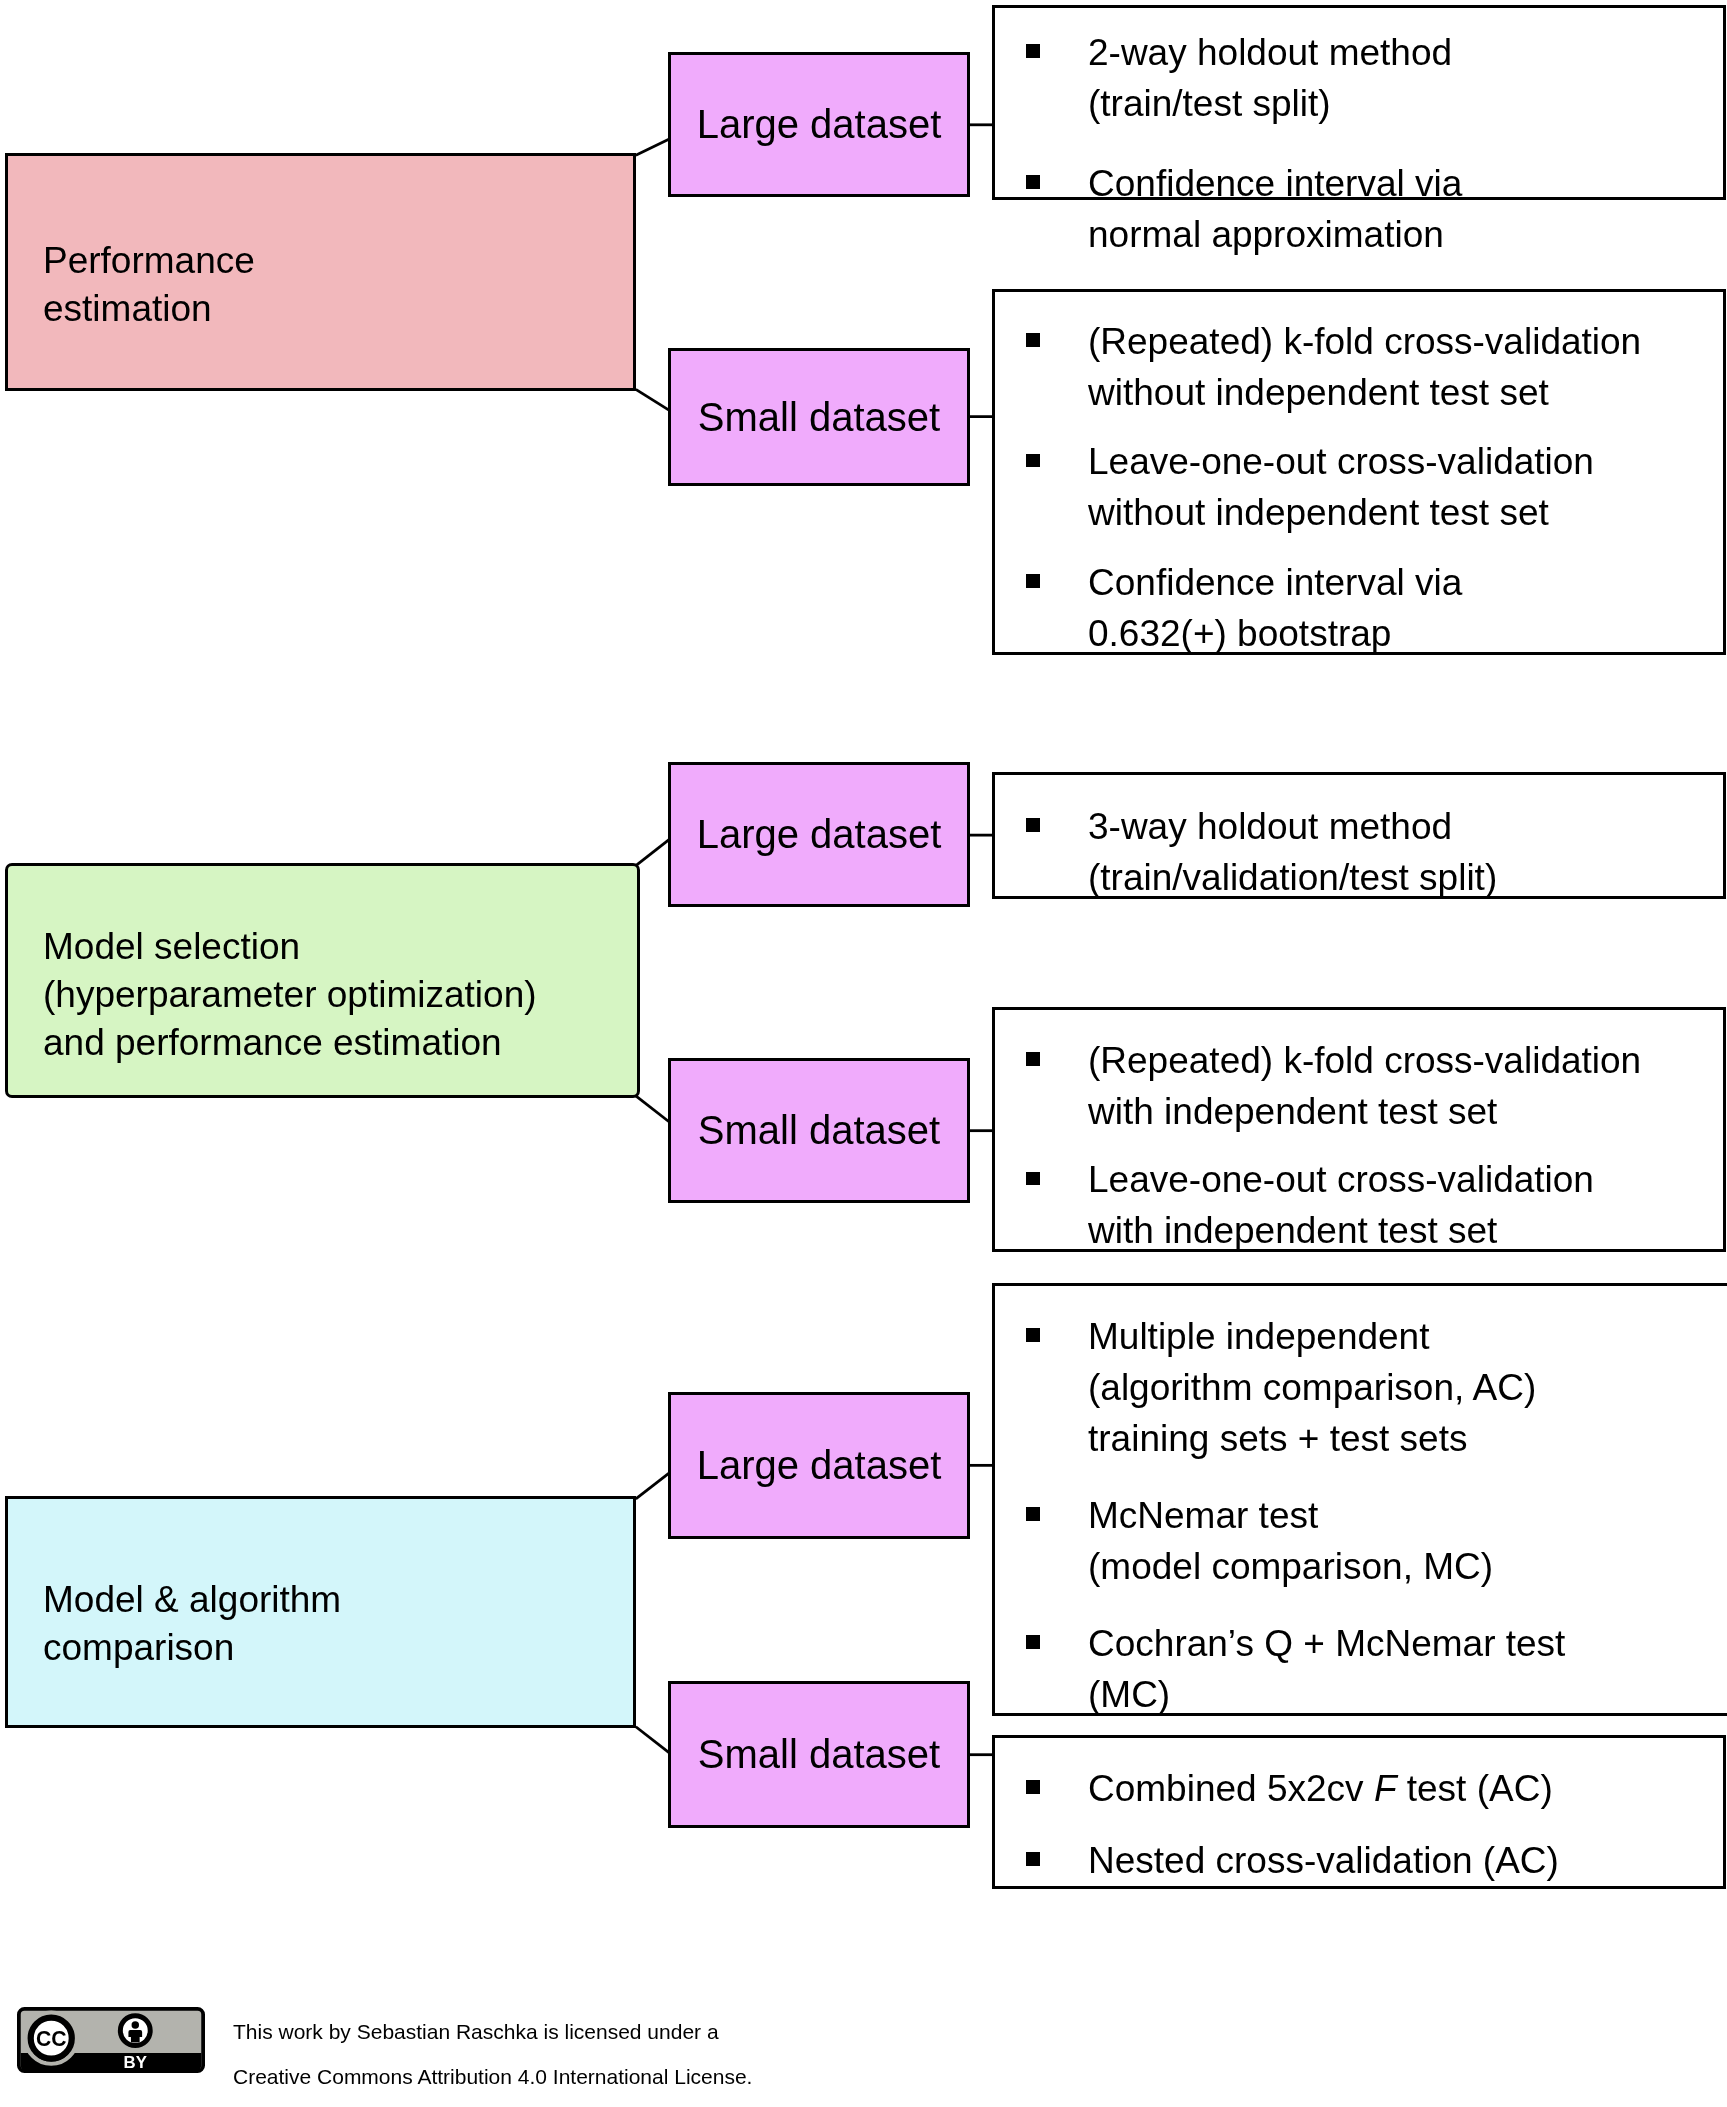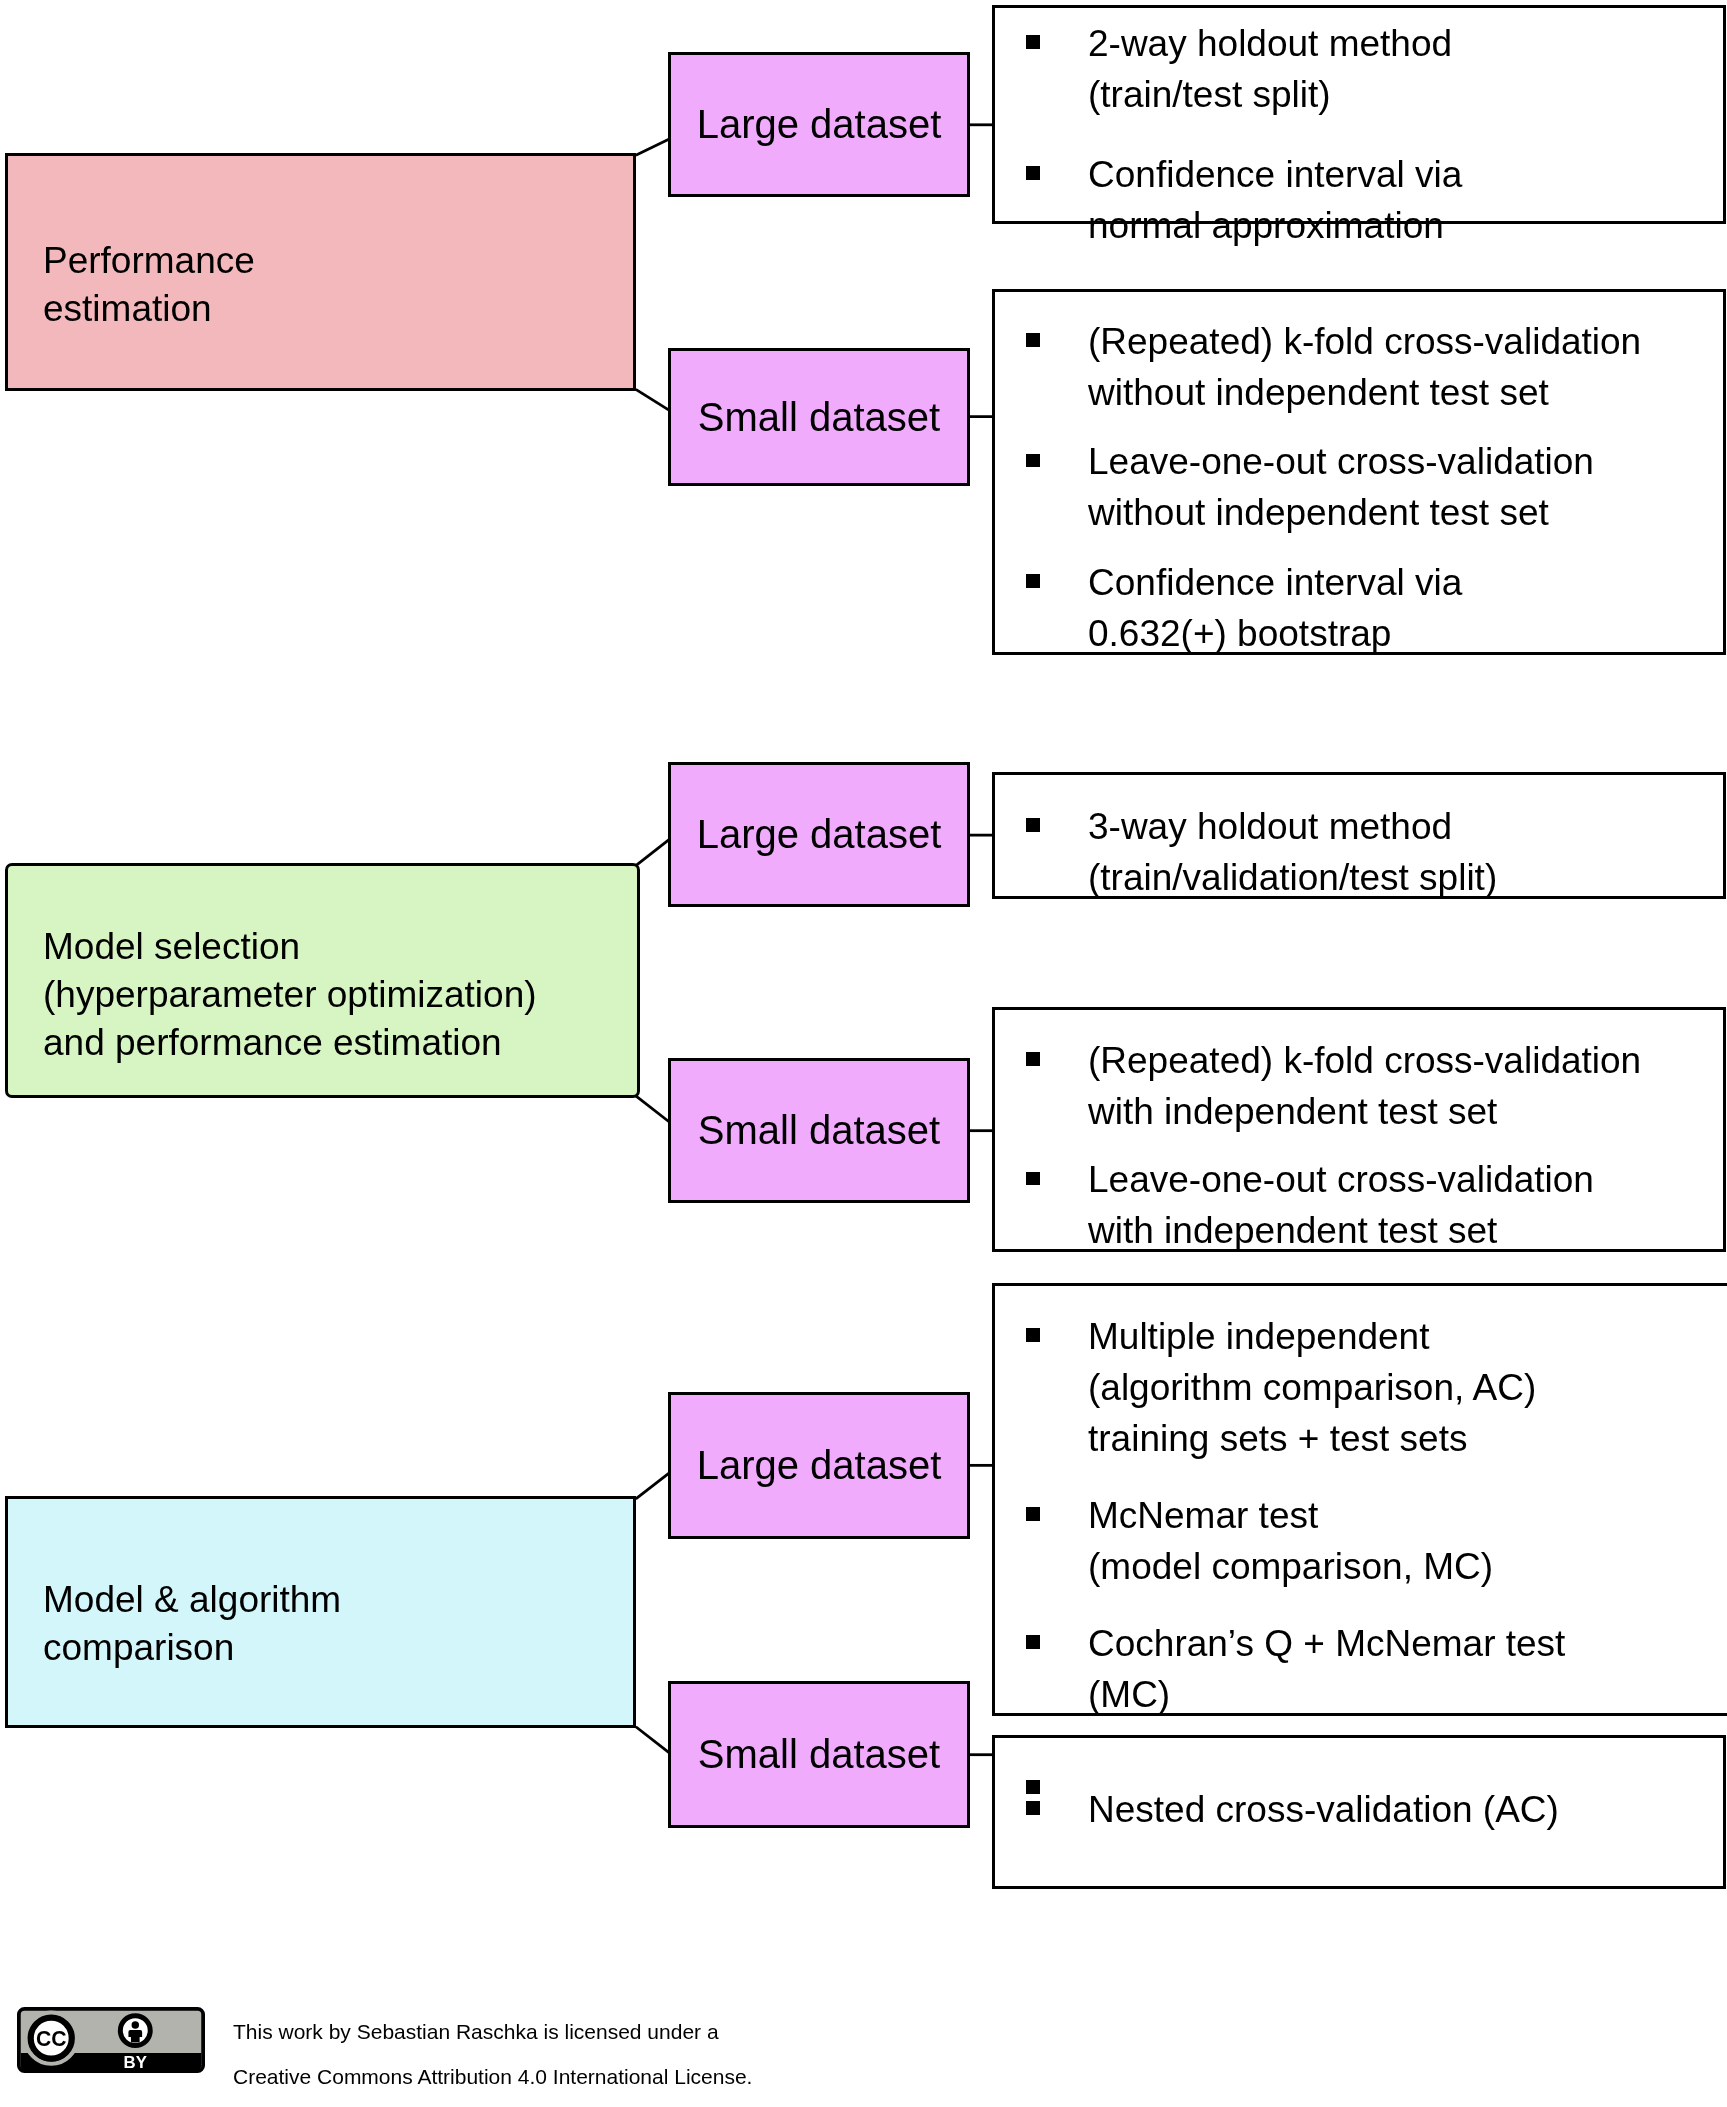--- a/index.html
+++ b/index.html
@@ -48,21 +48,21 @@
     <div class="cbox-text" style="padding:81px 0 0 35px;">
       <span>Performance</span>
       <span>estimation</span>
     </div>
   </div>
 
   <div class="gbox" style="left:668px;top:52px;width:302px;height:145px;">
     <span>Large dataset</span>
   </div>
 
-  <div class="wbox" style="left:992px;top:5px;width:734px;height:219px;padding-top:10px;">
+  <div class="wbox" style="left:992px;top:5px;width:734px;height:195px;padding-top:19px;">
     <div class="item" style="margin-bottom:28.6px;">
       <span class="bullet"></span>
       <div class="lines">
         <span>2-way holdout method</span>
         <span>(train/test split)</span>
       </div>
     </div>
     <div class="item">
       <span class="bullet"></span>
       <div class="lines">
@@ -179,20 +179,25 @@
     </div>
   </div>
 
   <div class="gbox" style="left:668px;top:1681px;width:302px;height:147px;">
     <span>Small dataset</span>
   </div>
 
   <div class="wbox" style="left:992px;top:1735px;width:734px;height:154px;padding-top:25px;">
     <div class="item" style="margin-bottom:21px;">
       <span class="bullet"></span>
+      <div class="lines">
+        <span>
+          <span class="inline">Combined 5x2cv </span><span class="it">F</span><span class="inline"> test (AC)</span>
+        </span>
+      </div>
     </div>
     <div class="item">
       <span class="bullet"></span>
       <div class="lines">
         <span>Nested cross-validation (AC)</span>
       </div>
     </div>
   </div>
 
   <svg class="badge" viewBox="0 0 302 106">

